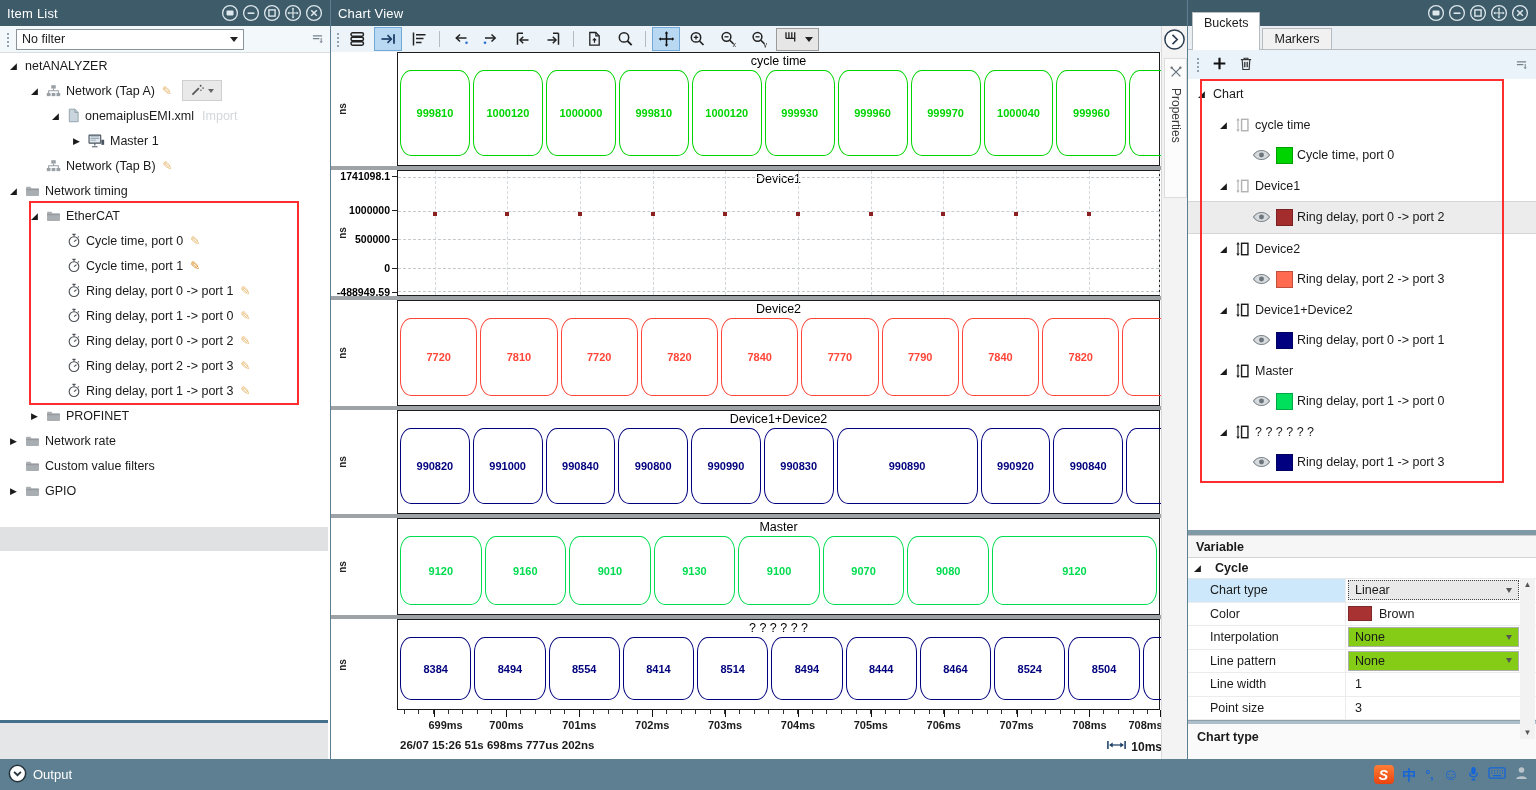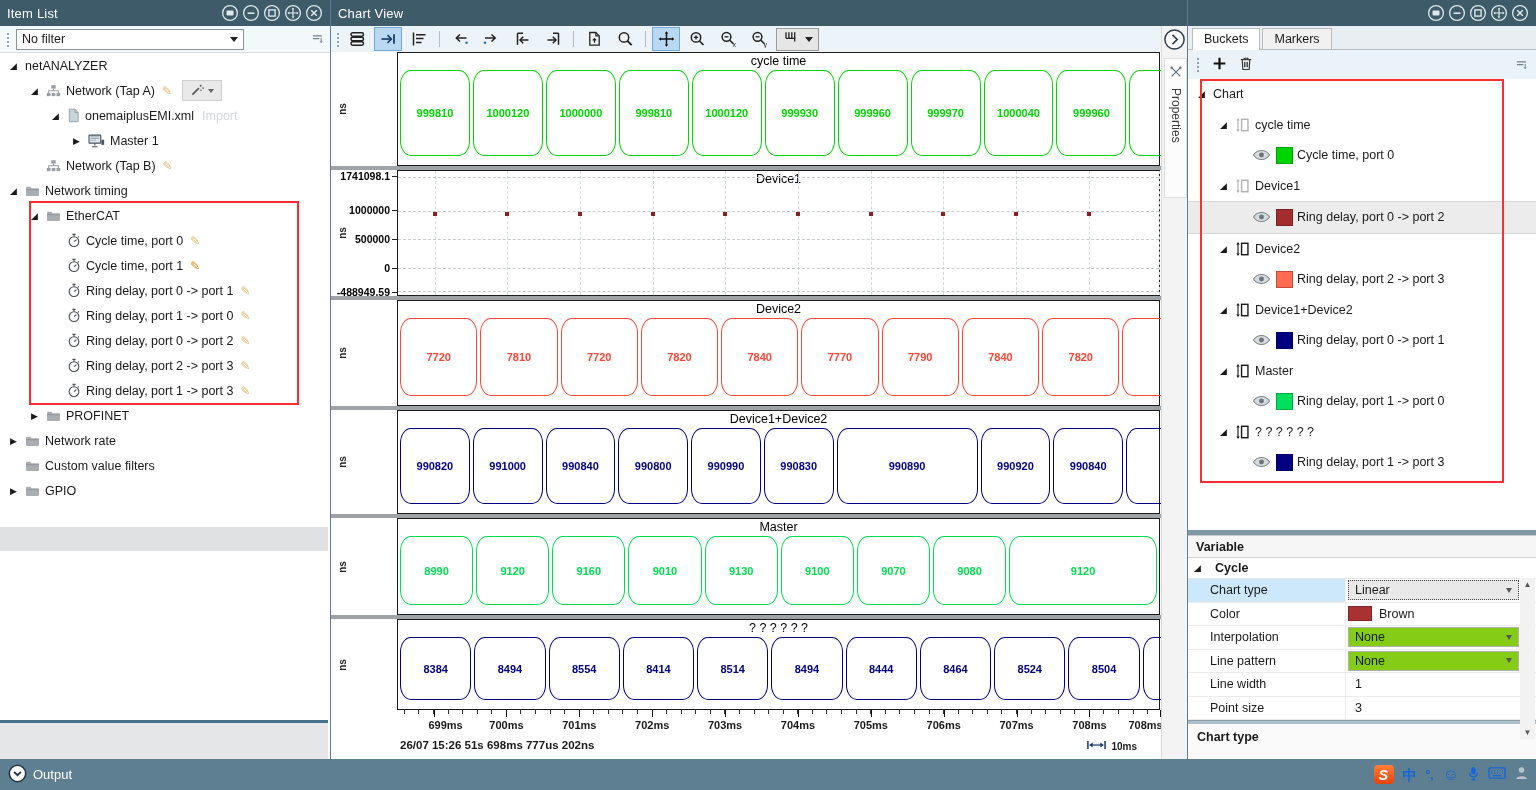--- a/index.html
+++ b/index.html
@@ -74,37 +74,37 @@
   .hgrid{position:absolute;left:0;right:0;border-top:1px dashed #c6cacd;}
   .vgrid{position:absolute;top:0;bottom:0;border-left:1px dashed #d4d8db;}
   .dot{position:absolute;width:4px;height:4px;}
   .xaxis{position:relative;height:27px;display:flex;}
   .xplot{flex:1;position:relative;margin-right:2px;}
   .tickmaj{position:absolute;top:0;height:7px;border-left:1px solid #111;}
   .tickmin{position:absolute;top:0;height:4px;border-left:1px solid #333;}
   .xlab{position:absolute;top:9px;font-size:11px;font-weight:700;transform:translateX(-50%);white-space:nowrap;}
   .statusrow{position:relative;height:22px;}
   .ts{position:absolute;left:69px;top:2px;font-size:11.5px;font-weight:700;}
-  .scalewrap{position:absolute;right:25px;top:2px;display:flex;gap:4px;align-items:center;
-             font-size:10px;font-weight:700;}
+  .scalewrap{position:absolute;right:0;top:2px;display:flex;gap:4px;align-items:center;
+             font-size:12px;font-weight:700;}
 
   #props-strip{position:absolute;right:0;top:26px;bottom:0;width:25px;background:#f3f3f3;
                border-left:1px solid #d8d8d8;}
   #expand-btn{position:absolute;top:2px;left:1px;}
   .props-tab{position:absolute;top:32px;left:2px;width:21px;height:132px;background:#fcfcfc;
              border:1px solid #dcdcdc;display:flex;flex-direction:column;align-items:center;
              padding-top:6px;gap:6px;}
   .vtext{writing-mode:vertical-rl;font-size:12px;color:#3a3a3a;}
 
   
   .tabs{height:23px;background:#e9eef2;display:flex;align-items:flex-end;padding-left:4px;
         border-bottom:1px solid #b7bcc0;}
   .tab{padding:3px 11px 3px;font-size:12.5px;border:1px solid #b7bcc0;border-bottom:none;
        background:#f1f1f1;margin-right:2px;}
-  .tab.active{background:#fff;position:relative;top:1px;padding-bottom:4px;}
+  .tab.active{background:#fff;position:relative;top:1px;padding-bottom:20px;}
   .btoolbar{height:29px;background:#eaf3fa;display:flex;align-items:center;gap:12px;padding:0 8px;}
   #right-tree{position:absolute;left:0;right:0;top:79px;}
   .brow{height:30.5px;display:flex;align-items:center;white-space:nowrap;position:relative;}
   .brow.sel{background:#ececec;border-top:1px solid #d6d6d6;border-bottom:1px solid #d6d6d6;}
   .swatch{width:15px;height:15px;flex:none;margin-right:4px;border:1px solid rgba(0,0,0,.25);}
   .eye{flex:none;margin-right:5px;display:flex;}
   #right-redbox{left:12px;top:79px;width:300px;height:400px;}
   .vsplit{position:absolute;left:0;right:0;top:530px;height:5px;background:#7f99a6;}
   #variable-panel{position:absolute;left:0;right:0;top:535px;bottom:0;background:#fafafa;
                   border-top:1px solid #c9c9c9;}
@@ -667,21 +667,20 @@
           </div>
         </div>
         <div class="splitter"></div>
         <div class="subrow" style="height: 97px;">
           <div class="ycell">
             <span class="ns">ns</span>
           </div>
           <div class="plot">
             <div class="sub-title">Master</div>
             <div class="boxrow">
-              <div class="vbox" style="flex: 1 1 0%; border-color: rgb(0, 220, 80); color: rgb(0, 220, 80);">8990</div>
               <div class="vbox" style="flex: 1 1 0%; border-color: rgb(0, 220, 80); color: rgb(0, 220, 80);">9120</div>
               <div class="vbox" style="flex: 1 1 0%; border-color: rgb(0, 220, 80); color: rgb(0, 220, 80);">9160</div>
               <div class="vbox" style="flex: 1 1 0%; border-color: rgb(0, 220, 80); color: rgb(0, 220, 80);">9010</div>
               <div class="vbox" style="flex: 1 1 0%; border-color: rgb(0, 220, 80); color: rgb(0, 220, 80);">9130</div>
               <div class="vbox" style="flex: 1 1 0%; border-color: rgb(0, 220, 80); color: rgb(0, 220, 80);">9100</div>
               <div class="vbox" style="flex: 1 1 0%; border-color: rgb(0, 220, 80); color: rgb(0, 220, 80);">9070</div>
               <div class="vbox" style="flex: 1 1 0%; border-color: rgb(0, 220, 80); color: rgb(0, 220, 80);">9080</div>
               <div class="vbox" style="flex: 2.05 1 0%; border-color: rgb(0, 220, 80); color: rgb(0, 220, 80);">9120</div>
             </div>
           </div>

